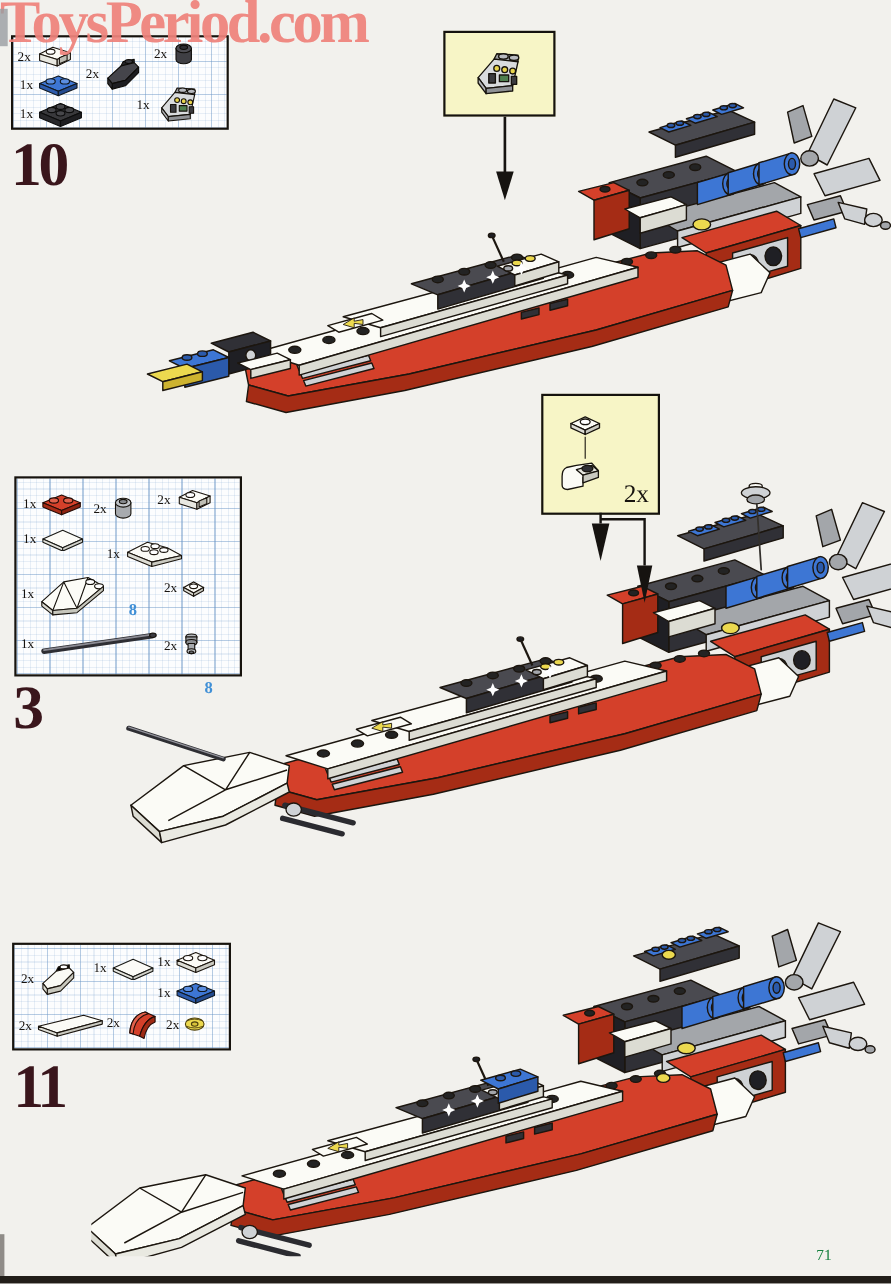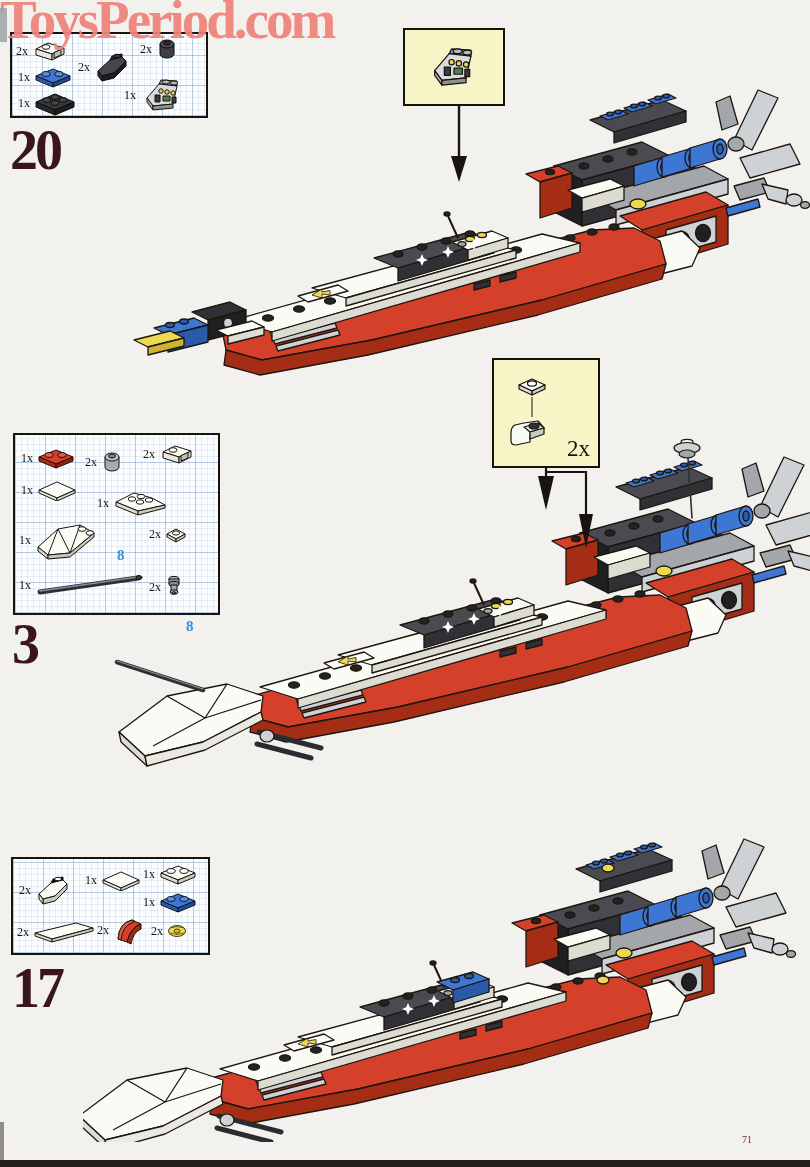--- a/index.html
+++ b/index.html
@@ -19,21 +19,21 @@
   .part{position:absolute;display:flex;align-items:center;gap:3px;}
   .pcount{font-size:12px;color:#17130f;}
   .stepnum{position:absolute;z-index:3;font-size:56px;font-weight:bold;letter-spacing:-3px;
      color:#3a161c;line-height:1;}
   .callout{position:absolute;z-index:4;box-sizing:border-box;border:2px solid #15120e;
      background:#f7f5c6;display:flex;align-items:center;justify-content:center;}
   .cocount{position:absolute;right:8px;bottom:4px;font-size:23px;color:#17130f;}
   .axlenum{position:absolute;z-index:5;font-size:15px;font-weight:bold;color:#3f8fd6;}
   .ship,.overlay{position:absolute;z-index:2;}
   .overlay{z-index:4;}
-  .pagenum{position:absolute;left:742px;top:1134px;font-size:10px;color:#7f1d1d;z-index:3;}
+  .pagenum{position:absolute;left:742px;top:1134px;font-size:14px;color:#15803d;z-index:3;}
   .botbar{position:absolute;left:0;top:1160px;width:810px;height:7px;background:#221e19;z-index:7;}
   .leftmark{position:absolute;left:0;top:8px;width:7px;height:34px;background:#989da1;opacity:.8;z-index:7;}
   .botnub{position:absolute;left:0;top:1122px;width:4px;height:40px;background:#4e4a45;opacity:.6;z-index:7;}
   
   .red{fill:#d4402a}.redd{fill:#a52c15}
   .wht{fill:#fbfbf6}.whs{fill:#dcdcd3}.wh2{fill:#e9e9e1}
   .dk{fill:#4a4a50}.dk2{fill:#303036}.dk3{fill:#1f1f24}.dks{fill:#232323}
   .gry{fill:#a3a6aa}.lgr{fill:#cfd2d5}
   .blu{fill:#3d76d4}.bl2{fill:#2b5aab}
   .yel{fill:#ecd94f}.ye2{fill:#cdb32f}
@@ -246,21 +246,21 @@
             <circle fill="#e8d44d" cx="34" cy="17" r="2.2"></circle>
             <rect fill="#4f7f4f" x="24" y="20" width="7" height="5"></rect>
             <rect fill="#3a3a3e" x="16" y="19" width="5" height="7"></rect>
             <rect fill="#3a3a3e" x="33" y="21" width="4" height="6"></rect>
             <polygon fill="#b4b6ba" points="8,22 14,30 14,34 8,26"></polygon>
             <polygon fill="#8f9195" points="14,30 34,28 34,32 14,34"></polygon>
           </g>
         </svg>
     </div>
   </div>
-  <div class="stepnum" style="left:10px;top:122px">20</div>
+  <div class="stepnum" style="left:10px;top:122px">10</div>
 
   <div class="callout" style="left:403px;top:28px;width:102px;height:78px">
     <svg width="58" height="46" viewBox="0 0 48 38">
         <g stroke="#16120c" stroke-width="1" stroke-linejoin="round">
           <polygon fill="#9b9da1" points="20,8 38,10 38,5 22,4"></polygon>
           <ellipse fill="#b8babf" cx="27" cy="6" rx="3.6" ry="2"></ellipse>
           <ellipse fill="#b8babf" cx="35" cy="7" rx="3.6" ry="2"></ellipse>
           <polygon fill="#d9dbdd" points="8,22 20,8 38,10 34,28 14,30"></polygon>
           <circle fill="#e8d44d" cx="22" cy="15" r="2.2"></circle>
           <circle fill="#e8d44d" cx="28" cy="16" r="2.2"></circle>
@@ -500,21 +500,21 @@
       <span class="pcount">2x</span>
       <svg width="22" height="16" viewBox="0 0 22 16">
           <g stroke="#4d400e" stroke-width="1">
             <ellipse fill="#ecd94f" cx="11" cy="8" rx="8.5" ry="5.5"></ellipse>
             <path fill="none" d="M4,5 Q11,2 18,5 M3.5,10 Q11,13 18.5,10" stroke-width=".8"></path>
             <ellipse fill="#d8c23a" cx="11" cy="8" rx="3" ry="2"></ellipse>
           </g>
         </svg>
     </div>
   </div>
-  <div class="stepnum" style="left:12px;top:960px">17</div>
+  <div class="stepnum" style="left:12px;top:960px">11</div>
 
   <svg class="ship" style="left:83px;top:822px" width="727" height="320" viewBox="0 0 727 320">
     <use href="#hullcore" xlink:href="#hullcore" transform="translate(25,5)"></use>
     <use href="#nose" xlink:href="#nose" transform="translate(-12,12)"></use>
     <g stroke="#1c160f" stroke-width="1.3" stroke-linejoin="round">
       <polygon class="blu" points="354,160 390,150 406,157 370,168"></polygon>
       <polygon class="bl2" points="370,168 406,157 406,170 370,181"></polygon>
       <ellipse class="bl2" cx="372" cy="158" rx="4.4" ry="2.5"></ellipse>
       <ellipse class="bl2" cx="386" cy="154" rx="4.4" ry="2.5"></ellipse>
       <ellipse class="yel" cx="525" cy="46" rx="6" ry="4"></ellipse>

